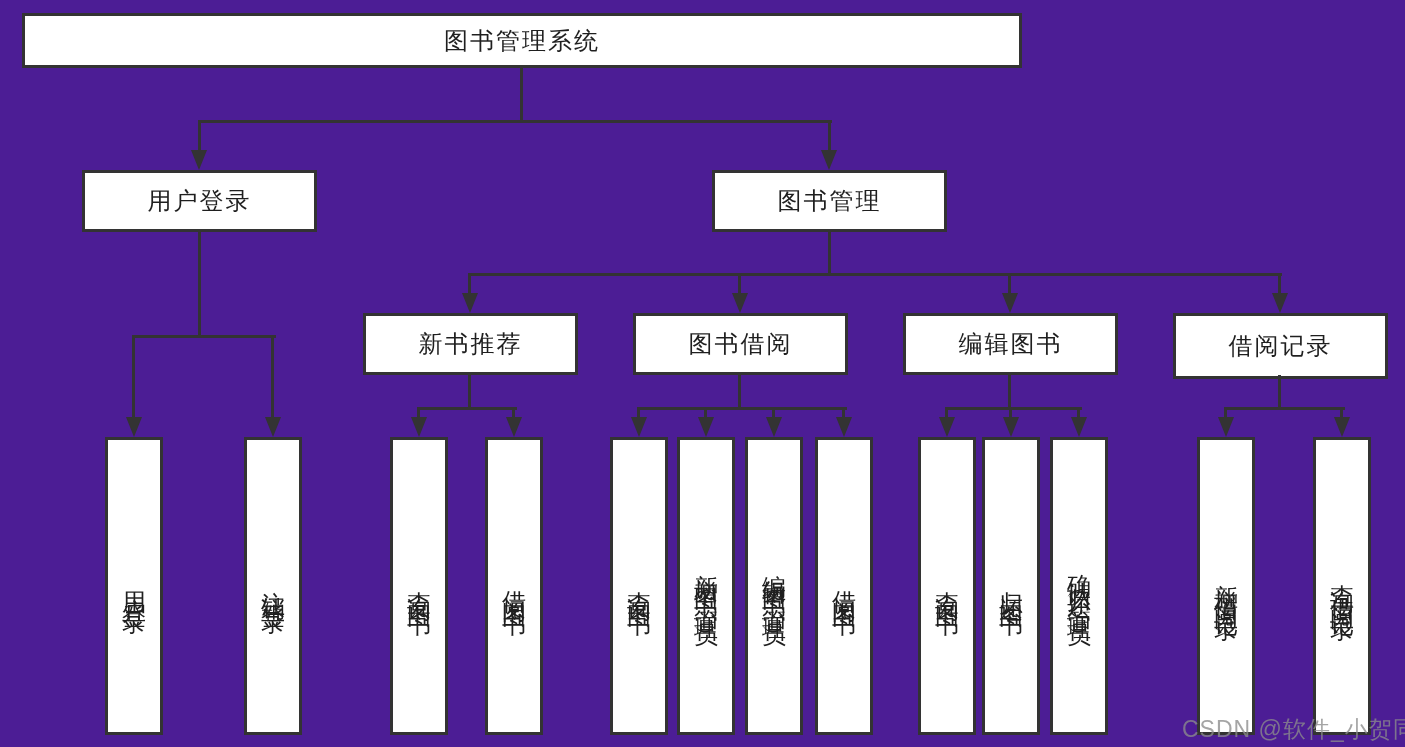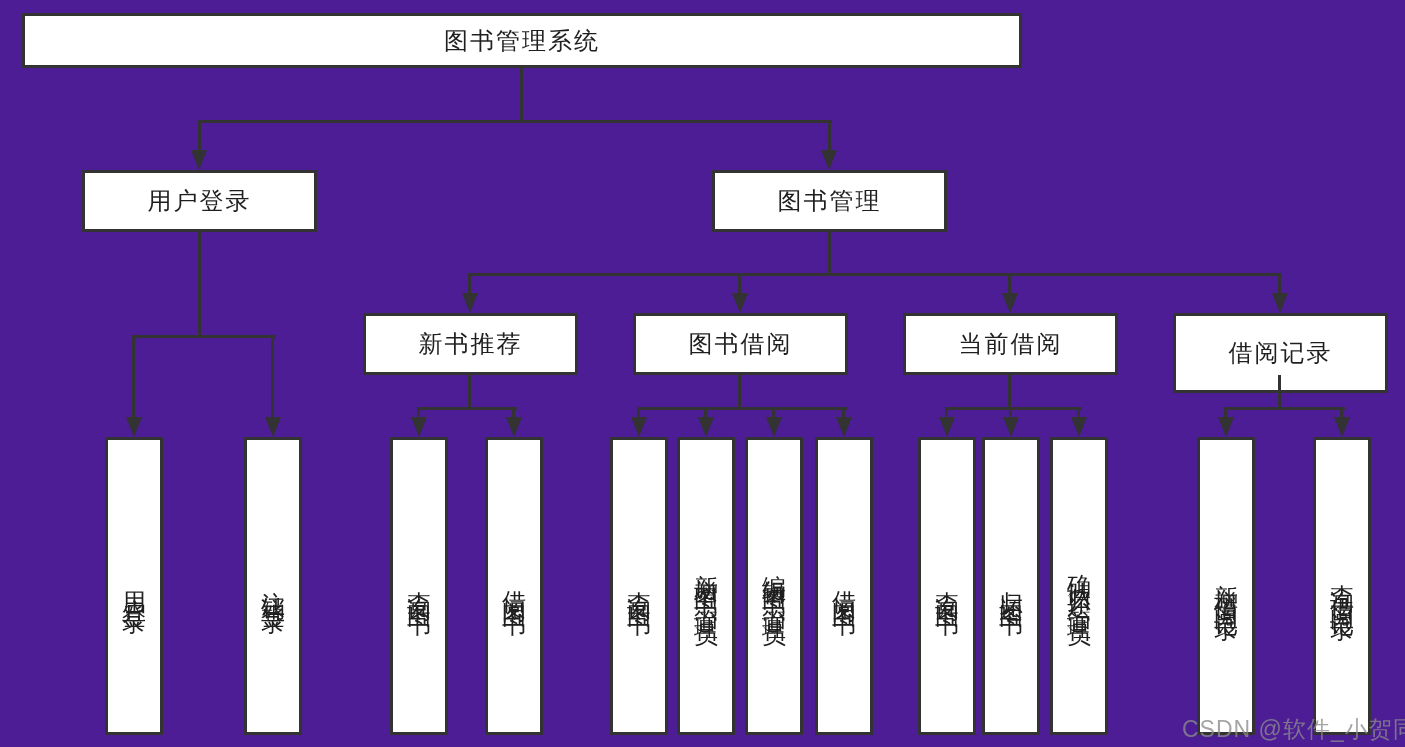--- a/index.html
+++ b/index.html
@@ -88,23 +88,23 @@
   <div class="ln" style="left:1278px;top:273px;width:3px;height:22px;"></div>
   <div class="arr" style="left:1272px;top:293px;"></div>
 
   <div class="box" style="left:633px;top:313px;width:215px;height:62px;">
     <span>图书借阅</span>
   </div>
   <div class="box" style="left:363px;top:313px;width:215px;height:62px;">
     <span>新书推荐</span>
   </div>
   <div class="box" style="left:903px;top:313px;width:215px;height:62px;">
-    <span>当前借阅</span>
+    <span>编辑图书</span>
   </div>
-  <div class="box" style="left:1173px;top:313px;width:215px;height:80px;">
+  <div class="box" style="left:1173px;top:313px;width:215px;height:66px;">
     <span>借阅记录</span>
   </div>
 
   <div class="ln" style="left:468px;top:375px;width:3px;height:32px;"></div>
   <div class="ln" style="left:417px;top:407px;width:100px;height:3px;"></div>
   <div class="ln" style="left:417px;top:407px;width:3px;height:14px;"></div>
   <div class="arr" style="left:411px;top:417px;"></div>
   <div class="ln" style="left:512px;top:407px;width:3px;height:14px;"></div>
   <div class="arr" style="left:506px;top:417px;"></div>
 

